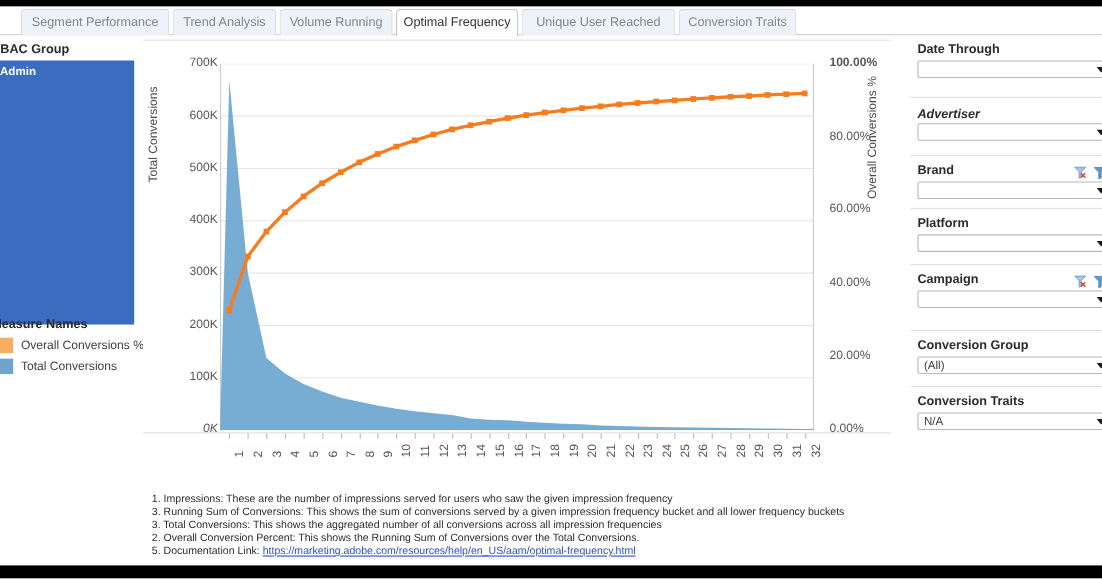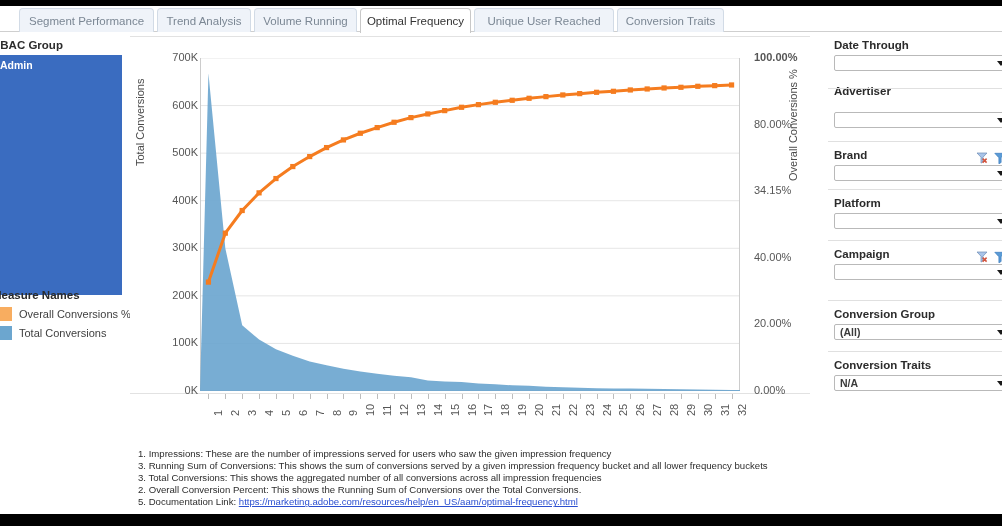--- a/index.html
+++ b/index.html
@@ -165,21 +165,20 @@
     width: 176px; height: 16px;
     background: #ffffff;
     border: 1px solid #b9b9b9;
     border-radius: 2px;
     cursor: pointer;
   }
   .f-select .val {
     position: absolute; left: 5px; top: 1px;
     font-size: 10.5px; color: #3a3a3a;
     white-space: nowrap;
-    font-weight: bold;
   }
   .f-select .caret {
     position: absolute; right: 4px; top: 5px;
     width: 0; height: 0;
     border-left: 4.5px solid transparent;
     border-right: 4.5px solid transparent;
     border-top: 5px solid #1a1a1a;
   }
   .f-icons {
     position: absolute; display: flex; gap: 5px; align-items: center;
@@ -227,27 +226,27 @@
     <div id="ylabel-left">Total Conversions</div>
     <div id="ylabel-right">Overall Conversions %</div>
     <div id="ytl-host">
         <div class="ytick-l" style="top: 14px;">700K</div>
         <div class="ytick-l" style="top: 61.5714px;">600K</div>
         <div class="ytick-l" style="top: 109.143px; text-align: center;">500K</div>
         <div class="ytick-l" style="top: 156.714px;">400K</div>
         <div class="ytick-l" style="top: 204.286px;">300K</div>
         <div class="ytick-l" style="top: 251.857px;">200K</div>
         <div class="ytick-l" style="top: 299.429px;">100K</div>
-        <div class="ytick-l" style="top: 347px;">0K</div>
+        <div class="ytick-l" style="top: 347px; font-style: italic;">0K</div>
       </div>
     <div id="ytr-host">
         <div class="ytick-r" style="top: 347px;">0.00%</div>
         <div class="ytick-r" style="top: 280.4px;">20.00%</div>
         <div class="ytick-r" style="top: 213.8px;">40.00%</div>
-        <div class="ytick-r" style="top: 147.2px;">34.15%</div>
+        <div class="ytick-r" style="top: 147.2px;">60.00%</div>
         <div class="ytick-r" style="top: 80.6px;">80.00%</div>
         <div class="ytick-r" style="top: 14px; font-weight: bold;">100.00%</div>
       </div>
     <svg id="plot" viewBox="0 0 540 333" preserveAspectRatio="none">
         <line x1="0" y1="333" x2="540" y2="333" stroke="#e6e6e6" stroke-width="1"></line>
         <line x1="0" y1="285.42857142857144" x2="540" y2="285.42857142857144" stroke="#e6e6e6" stroke-width="1"></line>
         <line x1="0" y1="237.85714285714286" x2="540" y2="237.85714285714286" stroke="#e6e6e6" stroke-width="1"></line>
         <line x1="0" y1="190.2857142857143" x2="540" y2="190.2857142857143" stroke="#e6e6e6" stroke-width="1"></line>
         <line x1="0" y1="142.71428571428572" x2="540" y2="142.71428571428572" stroke="#e6e6e6" stroke-width="1"></line>
         <line x1="0" y1="95.14285714285714" x2="540" y2="95.14285714285714" stroke="#e6e6e6" stroke-width="1"></line>
@@ -366,21 +365,21 @@
       <div>2. Overall Conversion Percent: This shows the Running Sum of Conversions over the Total Conversions.</div>
       <div><span>5. Documentation Link: </span><span id="doclink">https://marketing.adobe.com/resources/help/en_US/aam/optimal-frequency.html</span></div>
     </div>
 
   <div id="filters">
       <div class="f-label" style="top: 6px;">Date Through</div>
       <div class="f-select" style="top: 22px;">
         <span class="val"></span>
         <span class="caret"></span>
       </div>
-      <div class="f-label" style="top: 52px;">Advertiser</div>
+      <div class="f-label" style="top: 65px; font-style: italic;">Advertiser</div>
       <div class="f-select" style="top: 79px;">
         <span class="val"></span>
         <span class="caret"></span>
       </div>
       <div class="f-label" style="top: 116px;">Brand</div>
       <div class="f-select" style="top: 132px;">
         <span class="val"></span>
         <span class="caret"></span>
       </div>
       <div class="f-icons" style="top: 117px; left: 148px;">

